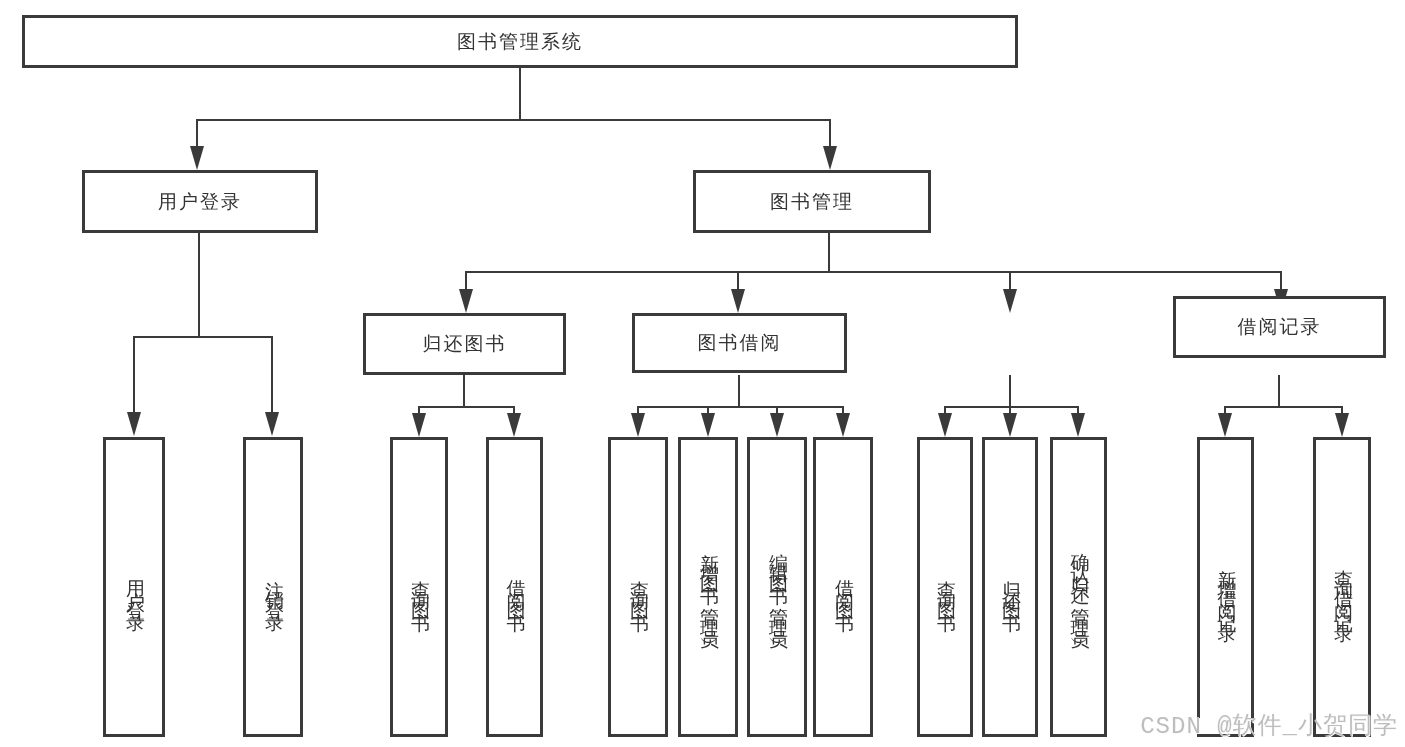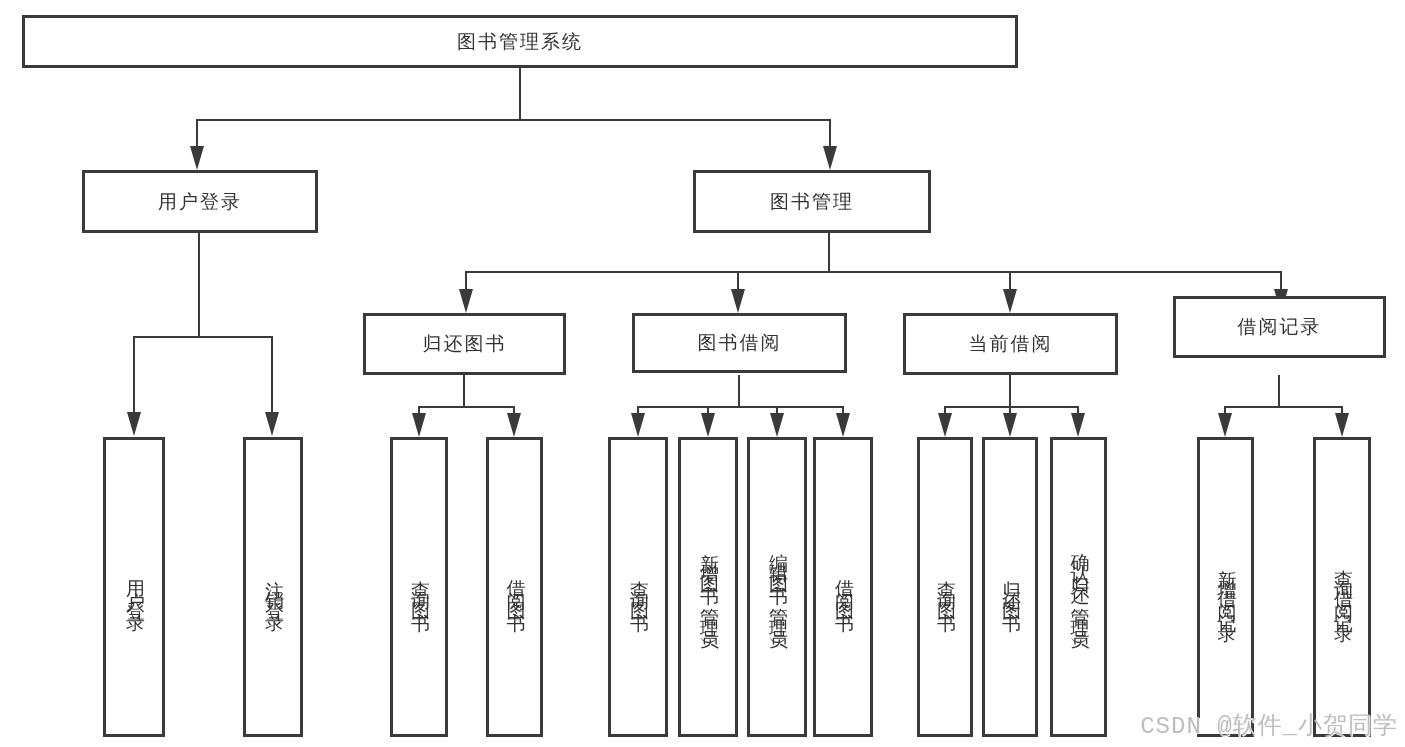--- a/index.html
+++ b/index.html
@@ -75,23 +75,20 @@
     <div class="arrow" style="left:1003px;top:289px"></div>
     <div class="vline" style="left:1280px;top:271px;height:20px"></div>
     <div class="arrow" style="left:1274px;top:289px"></div>
   </div>
 
   <div class="box" style="left:363px;top:313px;width:203px;height:62px">
     <span>归还图书</span>
   </div>
   <div class="box" style="left:632px;top:313px;width:215px;height:60px">
     <span>图书借阅</span>
-  </div>
-  <div class="box" style="left:903px;top:313px;width:215px;height:62px">
-    <span>当前借阅</span>
   </div>
   <div class="box" style="left:1173px;top:296px;width:213px;height:62px">
     <span>借阅记录</span>
   </div>
 
   <div>
     <div class="vline" style="left:463px;top:375px;height:33px"></div>
     <div class="hline" style="left:418px;top:406px;width:97px"></div>
     <div class="vline" style="left:418px;top:406px;height:10px"></div>
     <div class="arrow" style="left:412px;top:413px"></div>

